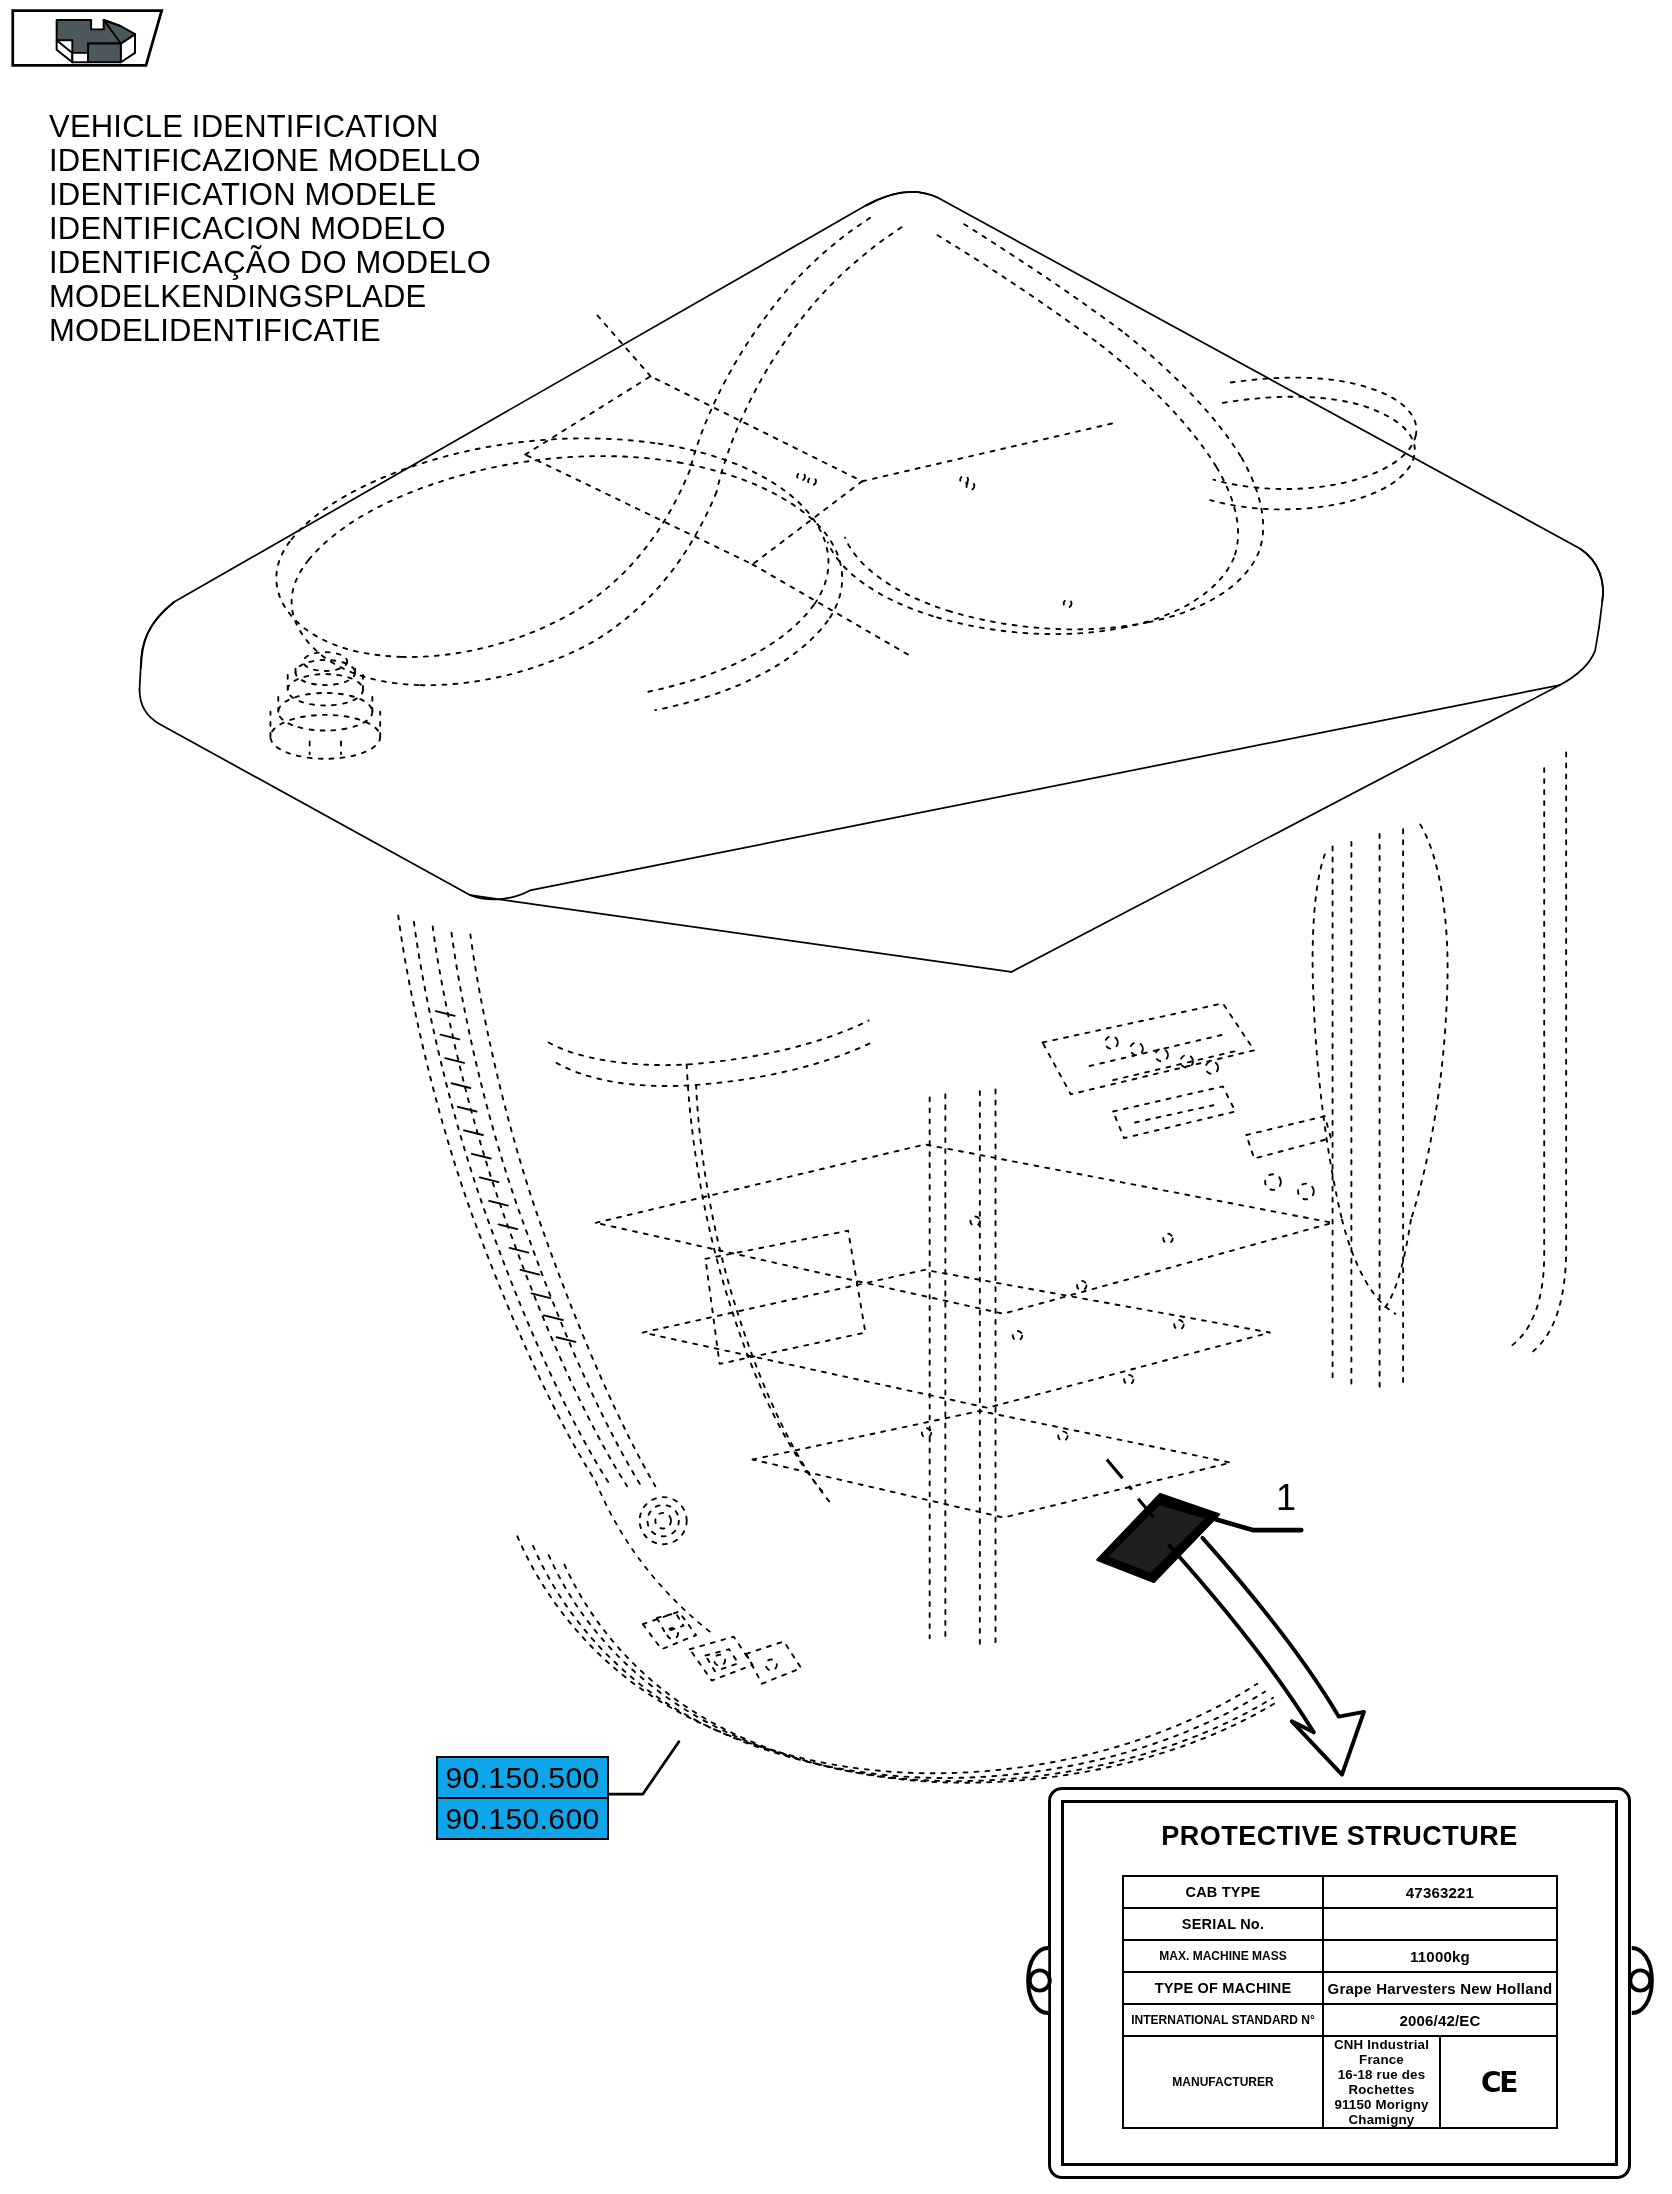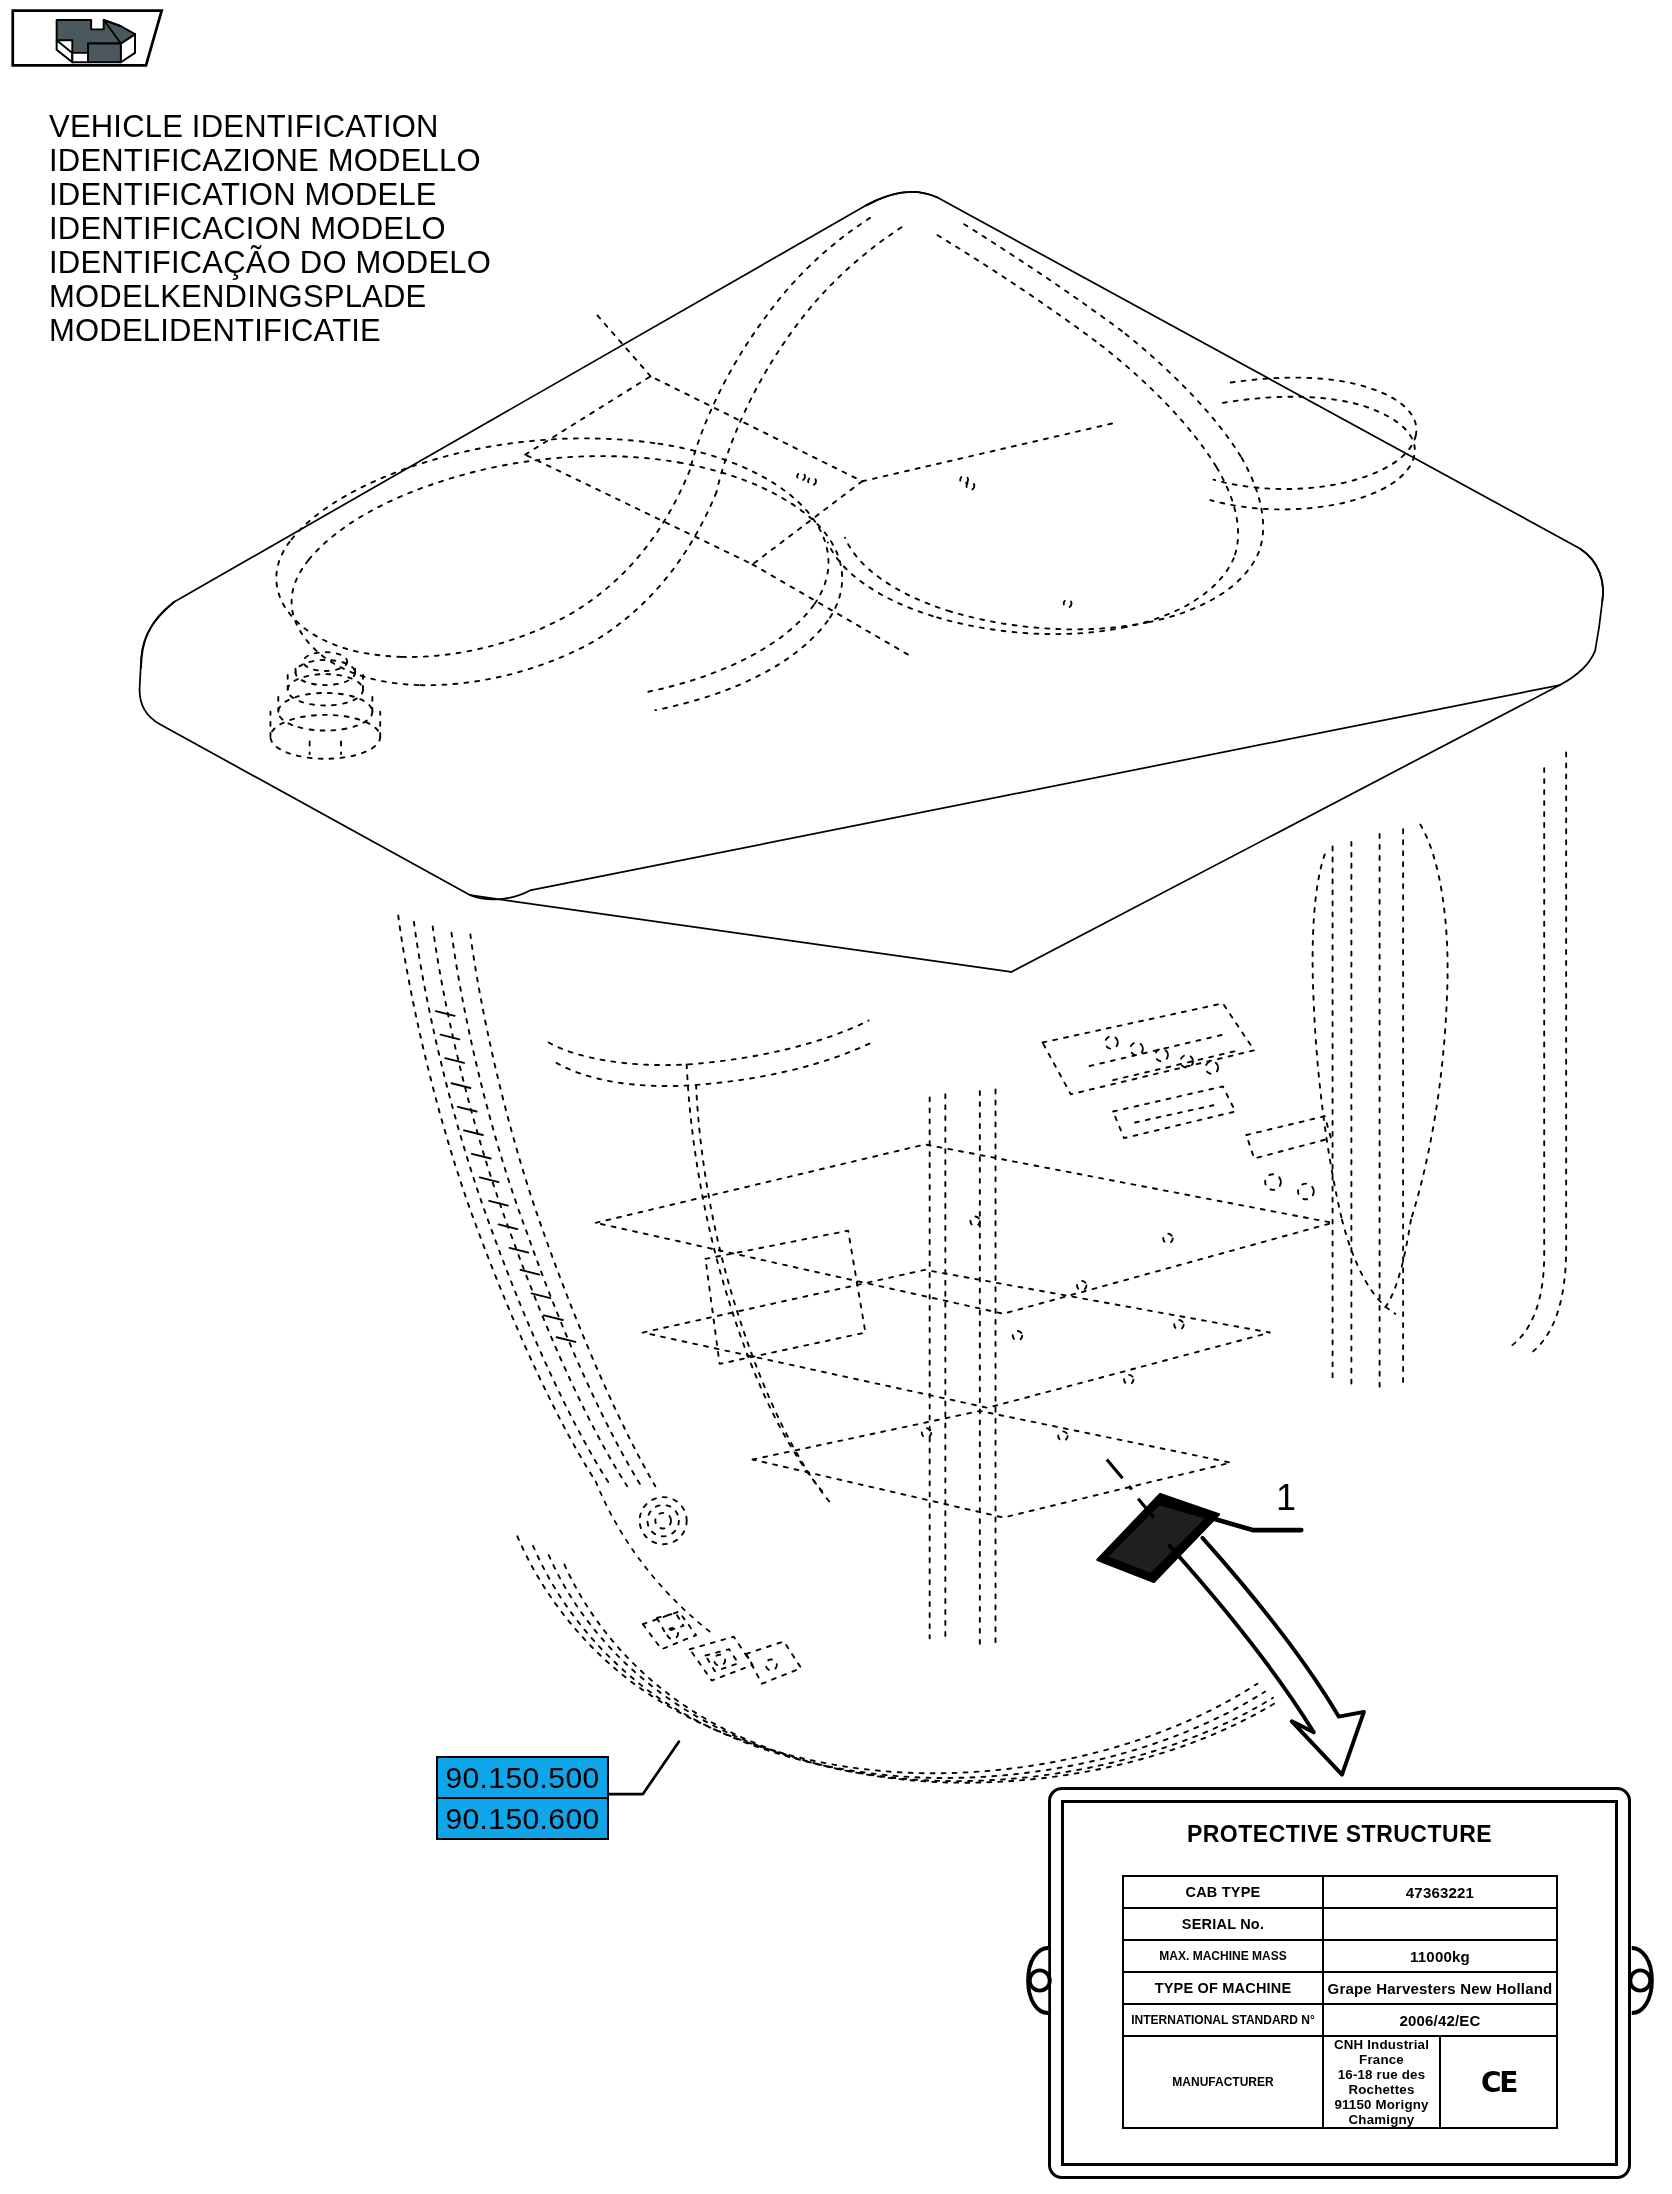--- a/index.html
+++ b/index.html
@@ -111,21 +111,21 @@
     pointer-events: none;
   }
   #plate-lug-left { left: -23.5px; }
   #plate-lug-right { right: -23.5px; }
 
   #plate-title {
     position: absolute;
     left: 0; right: 0;
     top: 34px;
     text-align: center;
-    font-size: 23px;
+    font-size: 27px;
     font-weight: bold;
     letter-spacing: 0.5px;
   }
 
   #plate-table {
     position: absolute;
     left: 74px;
     top: 88px;
     width: 436px;
     border-collapse: collapse;

